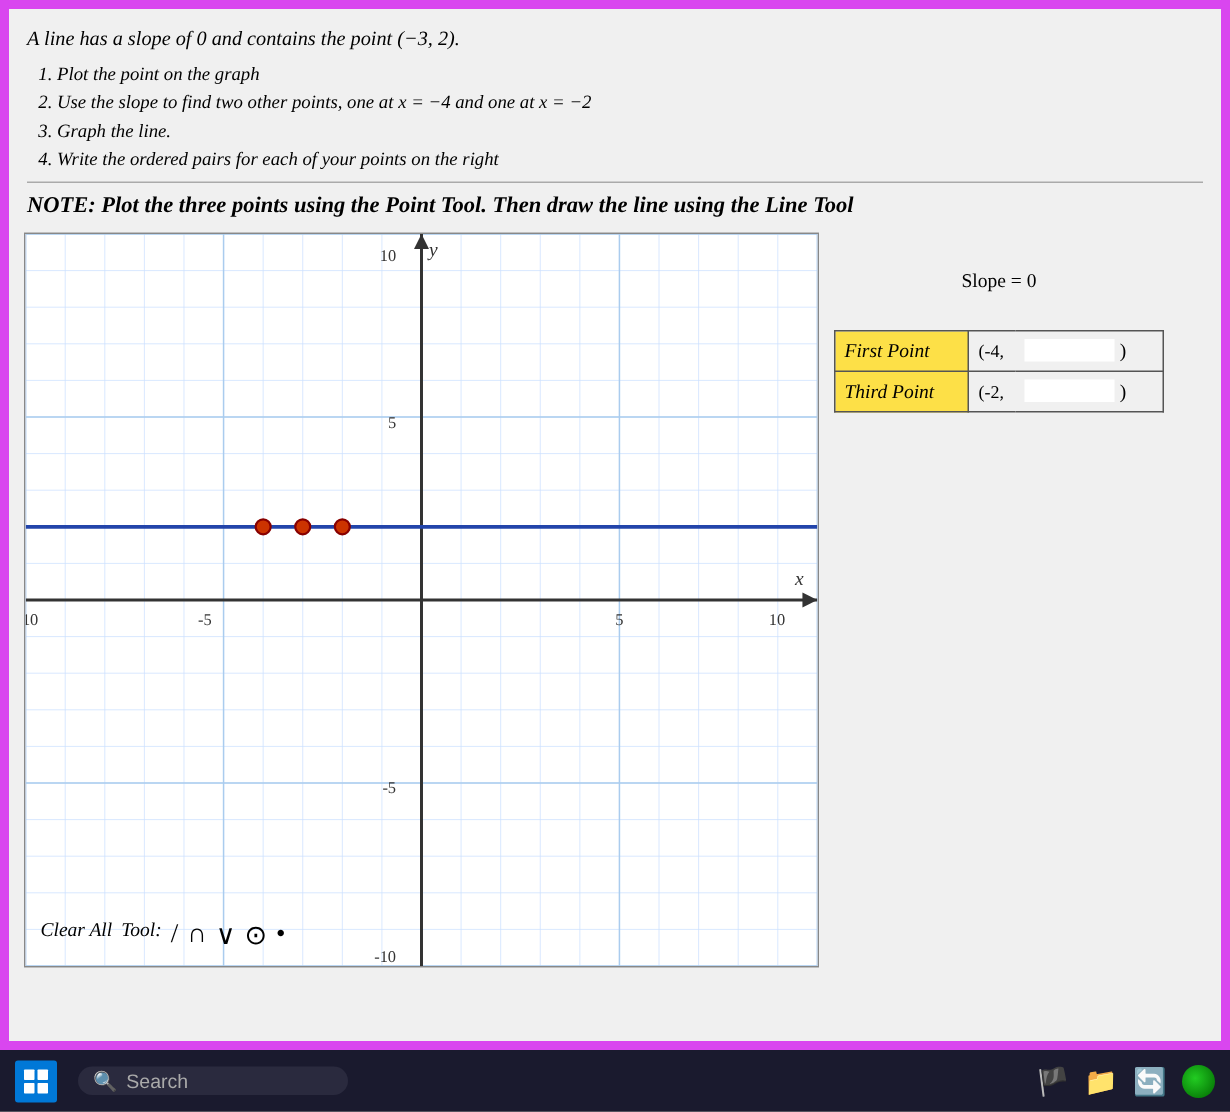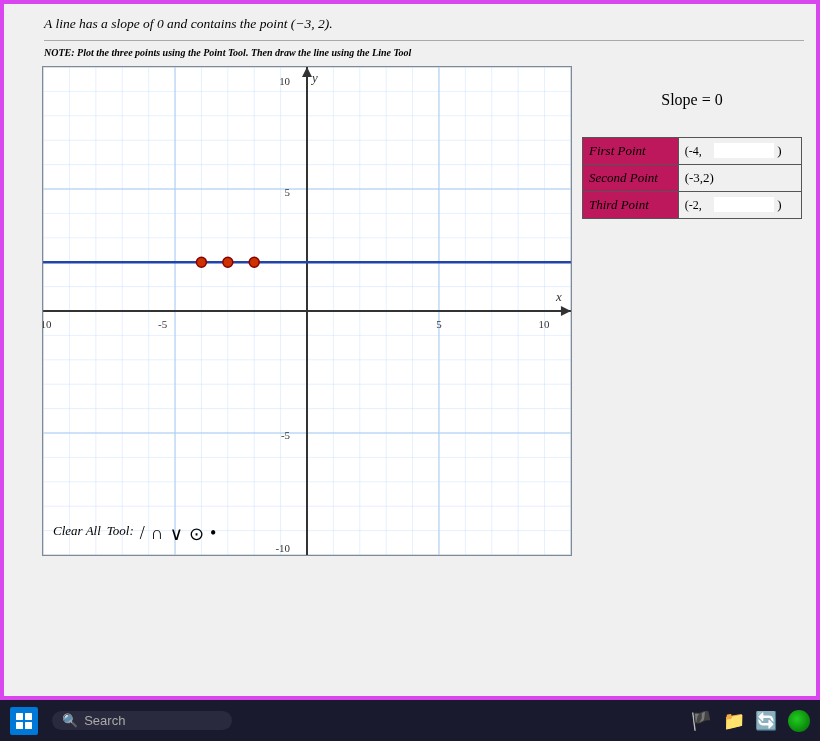--- a/index.html
+++ b/index.html
@@ -10,42 +10,41 @@
       font-family: 'Times New Roman', serif;
       overflow: hidden;
       position: relative;
     }
     .main-content {
       position: absolute;
       top: 0; left: 0;
       width: 820px;
       height: 700px;
       background: #f0f0f0;
-      border: 4px solid #d946ef;
-      padding-left: 28px;
+      border: 6px solid #d946ef;
     }
     .problem-text {
       padding: 10px 12px 6px 12px;
       font-size: 13px;
       line-height: 1.5;
     }
     .problem-text .title {
       font-style: italic;
       font-size: 13.5px;
       margin-bottom: 4px;
     }
     .problem-text ol {
       margin-left: 20px;
       font-style: italic;
       font-size: 12.5px;
     }
     .problem-text .note {
       font-weight: bold;
       font-style: italic;
-      font-size: 10px;
+      font-size: 15px;
       margin-top: 6px;
       border-top: 1px solid #aaa;
       padding-top: 4px;
     }
     .workspace {
       display: flex;
       flex-direction: row;
       padding: 0 10px;
       gap: 10px;
     }
@@ -63,37 +62,37 @@
     }
     .right-panel {
       width: 220px;
       display: flex;
       flex-direction: column;
       padding-top: 10px;
       gap: 12px;
     }
     .slope-info {
       text-align: center;
-      font-size: 16px;
+      font-size: 13px;
       line-height: 1.8;
       padding: 10px;
     }
     .points-table {
       border-collapse: collapse;
       width: 100%;
       font-size: 13px;
     }
     .points-table td {
       border: 1px solid #555;
       padding: 5px 6px;
     }
     .points-table .label-cell {
       font-style: italic;
       white-space: nowrap;
-      background: #be185d;
+      background: #fde047;
     }
     .points-table .prefix-cell {
       font-size: 12px;
       white-space: nowrap;
       border-right: none;
       padding-right: 2px;
     }
     .points-table .value-cell {
       border-left: none;
       min-width: 60px;
@@ -166,20 +165,26 @@
       background: radial-gradient(circle at 40% 40%, #22cc22, #006600);
     }
   </style>
 </head>
 <body>
 
 <div class="main-content">
 
   <div class="problem-text">
     <div class="title">A line has a slope of 0 and contains the point (−3, 2).</div>
+    <ol>
+      <li>Plot the point on the graph</li>
+      <li>Use the slope to find two other points, one at x = −4 and one at x = −2</li>
+      <li>Graph the line.</li>
+      <li>Write the ordered pairs for each of your points on the right</li>
+    </ol>
     <div class="note">NOTE: Plot the three points using the Point Tool. Then draw the line using the Line Tool</div>
   </div>
 
   <div class="workspace">
 
     <div class="graph-area">
       <svg class="graph-svg" viewBox="0 0 530 490">
 
         <rect width="530" height="490" fill="white"></rect>
 
@@ -299,24 +304,20 @@
         <tbody>
           <tr>
             <td class="label-cell">First Point</td>
             <td class="prefix-cell">(-4,</td>
             <td class="value-cell">
               <input type="text" style="border: none; outline: none; width: 60px; font-size: 13px;">
               <span>)</span>
             </td>
           </tr>
           <tr>
-            <td class="label-cell">Second Point</td>
-            <td colspan="2" style="border:1px solid #555; padding:5px 6px; font-size:13px;">(-3,2)</td>
-          </tr>
-          <tr>
             <td class="label-cell">Third Point</td>
             <td class="prefix-cell">(-2,</td>
             <td class="value-cell">
               <input type="text" style="border: none; outline: none; width: 60px; font-size: 13px;">
               <span>)</span>
             </td>
           </tr>
         </tbody>
       </table>
     </div>

